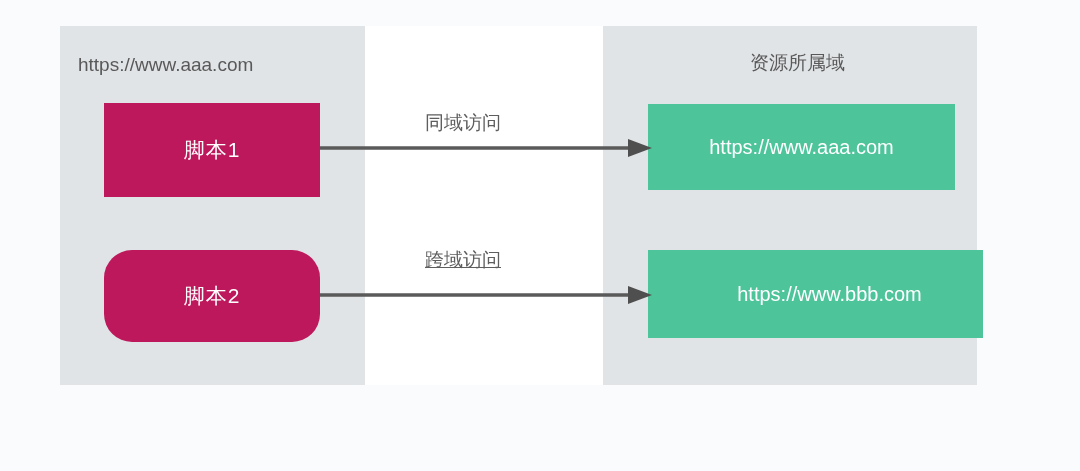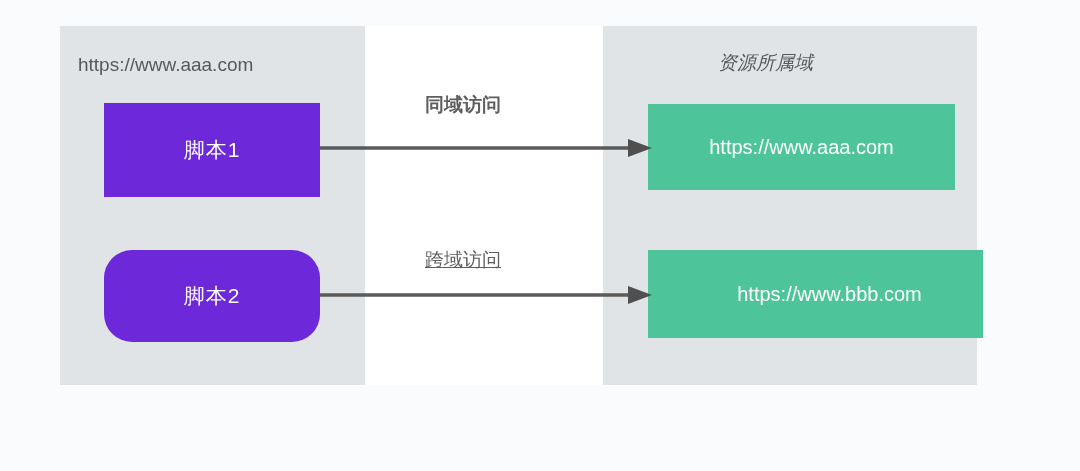--- a/index.html
+++ b/index.html
@@ -38,28 +38,28 @@
   #right-panel { left: 603px; width: 374px; }
 
   
   .panel-caption {
     position: absolute;
     font-size: 19px;
     color: #595959;
     white-space: nowrap;
   }
   #left-caption  { left: 78px;  top: 54px; }
-  #right-caption { left: 718px; top: 50px; font-style: italic; }
+  #right-caption { left: 750px; top: 50px; }
 
   
   .script-box {
     position: absolute;
     left: 104px;
     width: 216px;
-    background: #6d28d9;
+    background: #be185d;
     color: #ffffff;
     font-size: 21px;
     display: flex;
     align-items: center;
     justify-content: center;
     letter-spacing: 1px;
   }
   #script-box-1 { top: 103px; height: 94px; }
   #script-box-2 { top: 250px; height: 92px; border-radius: 28px; }
 
@@ -88,21 +88,21 @@
   }
   #arrow-1 { top: 137px; }
   #arrow-2 { top: 284px; }
 
   .arrow-label {
     position: absolute;
     font-size: 19px;
     color: #5e5e5e;
     white-space: nowrap;
   }
-  #arrow-label-1 { left: 425px; top: 92px; font-weight: bold; }
+  #arrow-label-1 { left: 425px; top: 110px; }
   #arrow-label-2 { left: 425px; top: 247px; text-decoration: underline; }
 </style>
 </head>
 <body>
 
 <div id="diagram">
 
   <div class="panel" id="left-panel"></div>
 
   <div id="middle-gap"></div>

